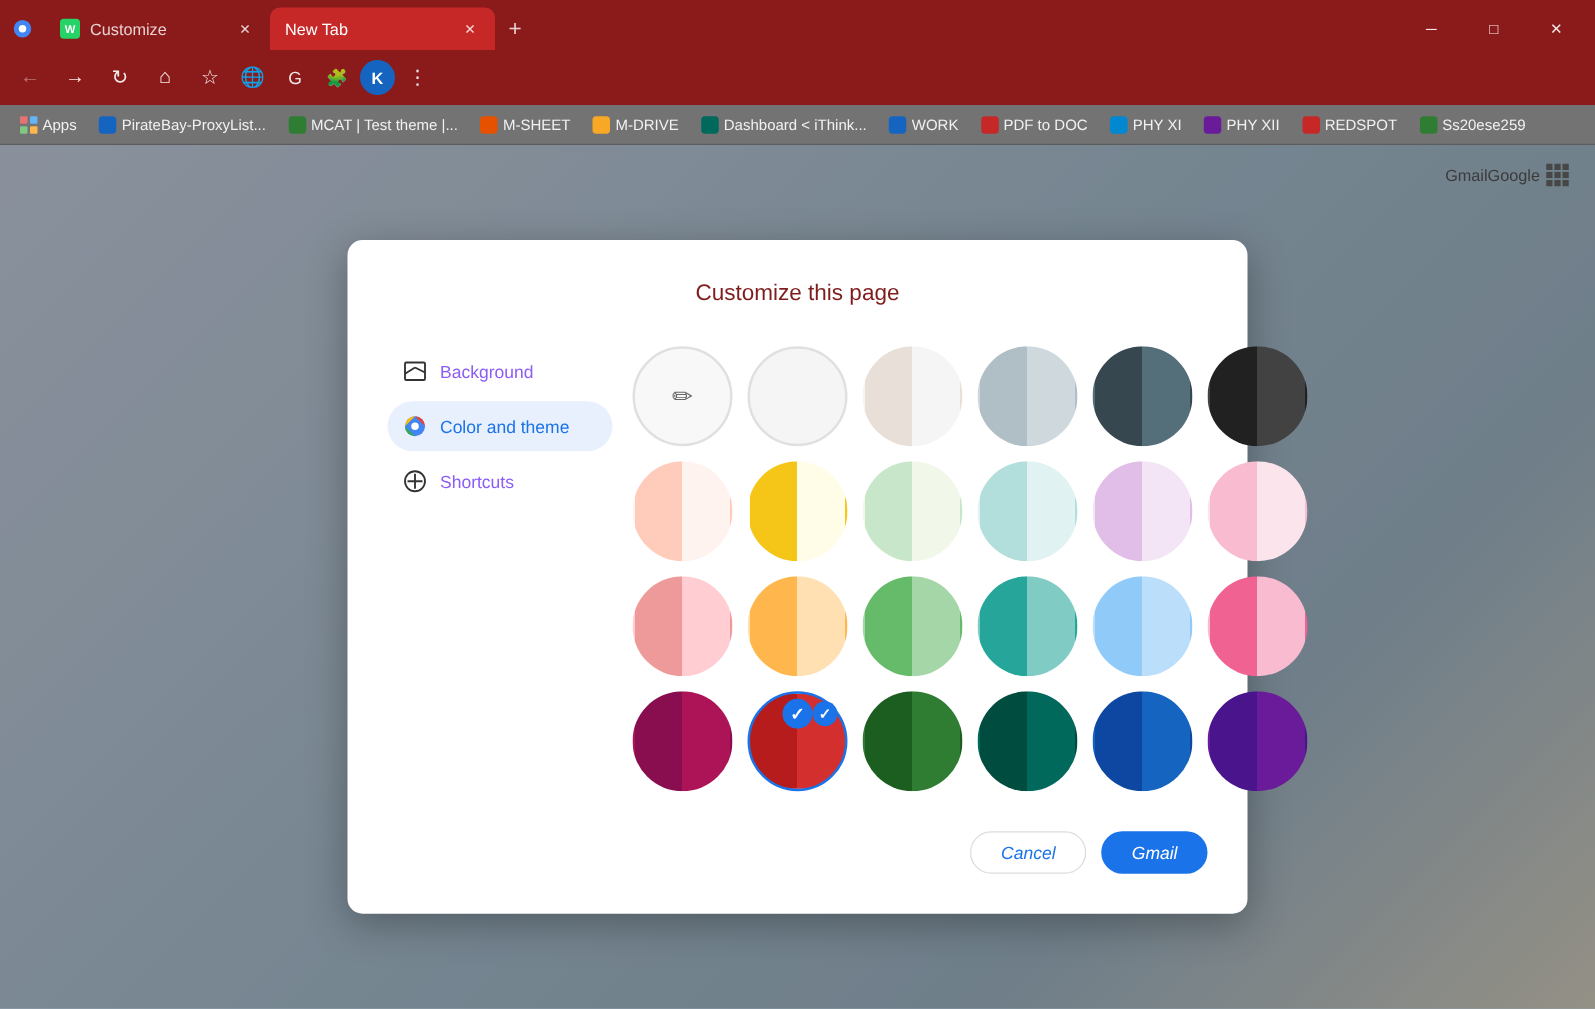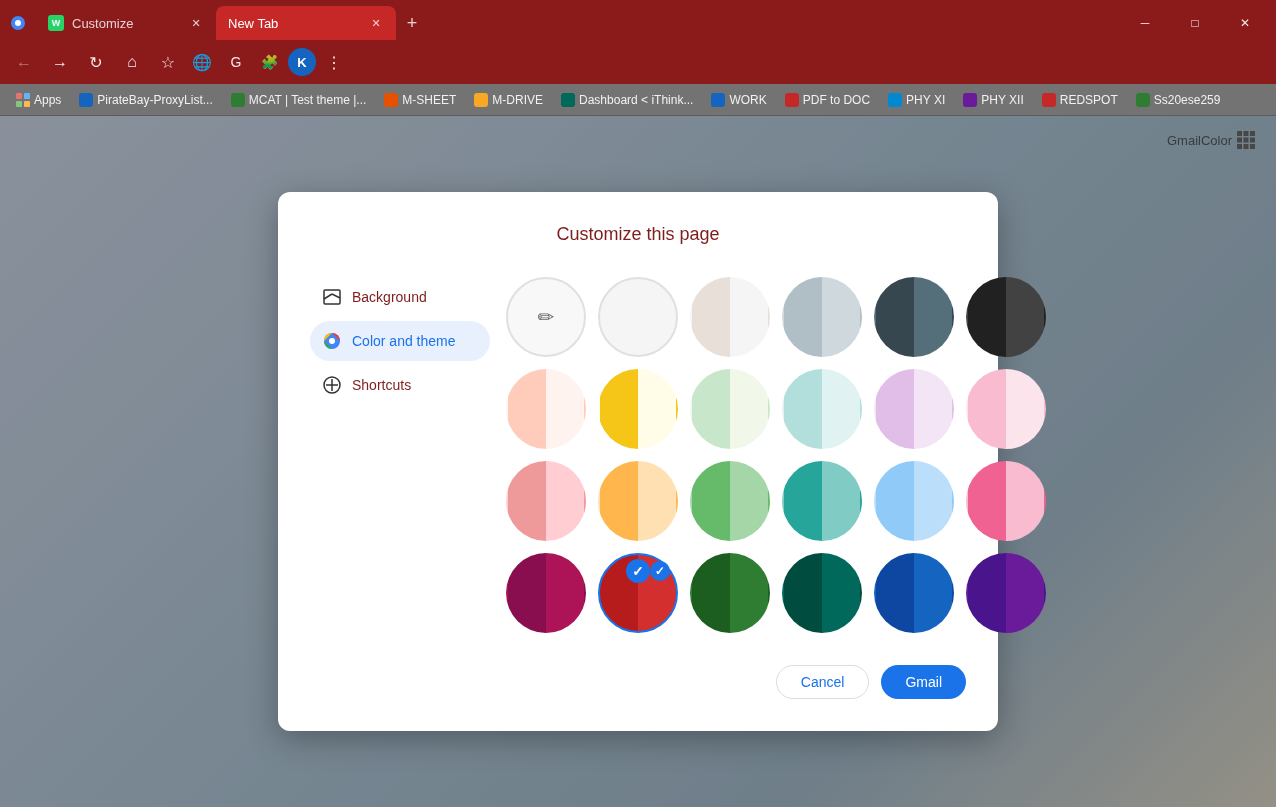--- a/index.html
+++ b/index.html
@@ -304,21 +304,21 @@
     }
 
     .nav-item {
       display: flex;
       align-items: center;
       gap: 10px;
       padding: 10px 12px;
       border-radius: 24px;
       cursor: pointer;
       font-size: 14px;
-      color: #7f1d1d;
+      color: #8b5cf6;
     }
 
     .nav-item.active {
       background: #e8f0fe;
       color: #1a73e8;
     }
 
     .nav-icon {
       width: 20px;
       height: 20px;
@@ -387,20 +387,21 @@
       margin-top: 24px;
     }
 
     .btn {
       padding: 8px 24px;
       border-radius: 20px;
       border: none;
       font-size: 14px;
       cursor: pointer;
       font-family: inherit;
+      font-style: italic;
     }
 
     .btn-cancel {
       background: transparent;
       color: #1a73e8;
       border: 1px solid #dadce0;
     }
 
     .btn-done {
       background: #1a73e8;
@@ -548,21 +549,21 @@
       <div class="bookmark-favicon fav-green"></div>
       <span>Ss20ese259</span>
     </div>
   </div>
 
   <div class="new-tab-content">
     <div class="page-bg"></div>
 
     <div class="top-right-links">
       <span class="top-link">Gmail</span>
-      <span class="top-link">Color</span>
+      <span class="top-link">Google</span>
       <div class="apps-grid-btn">
         <svg width="20" height="20" viewBox="0 0 20 20">
           <rect x="1" y="1" width="5" height="5" fill="#666"></rect>
           <rect x="7.5" y="1" width="5" height="5" fill="#666"></rect>
           <rect x="14" y="1" width="5" height="5" fill="#666"></rect>
           <rect x="1" y="7.5" width="5" height="5" fill="#666"></rect>
           <rect x="7.5" y="7.5" width="5" height="5" fill="#666"></rect>
           <rect x="14" y="7.5" width="5" height="5" fill="#666"></rect>
           <rect x="1" y="14" width="5" height="5" fill="#666"></rect>
           <rect x="7.5" y="14" width="5" height="5" fill="#666"></rect>

